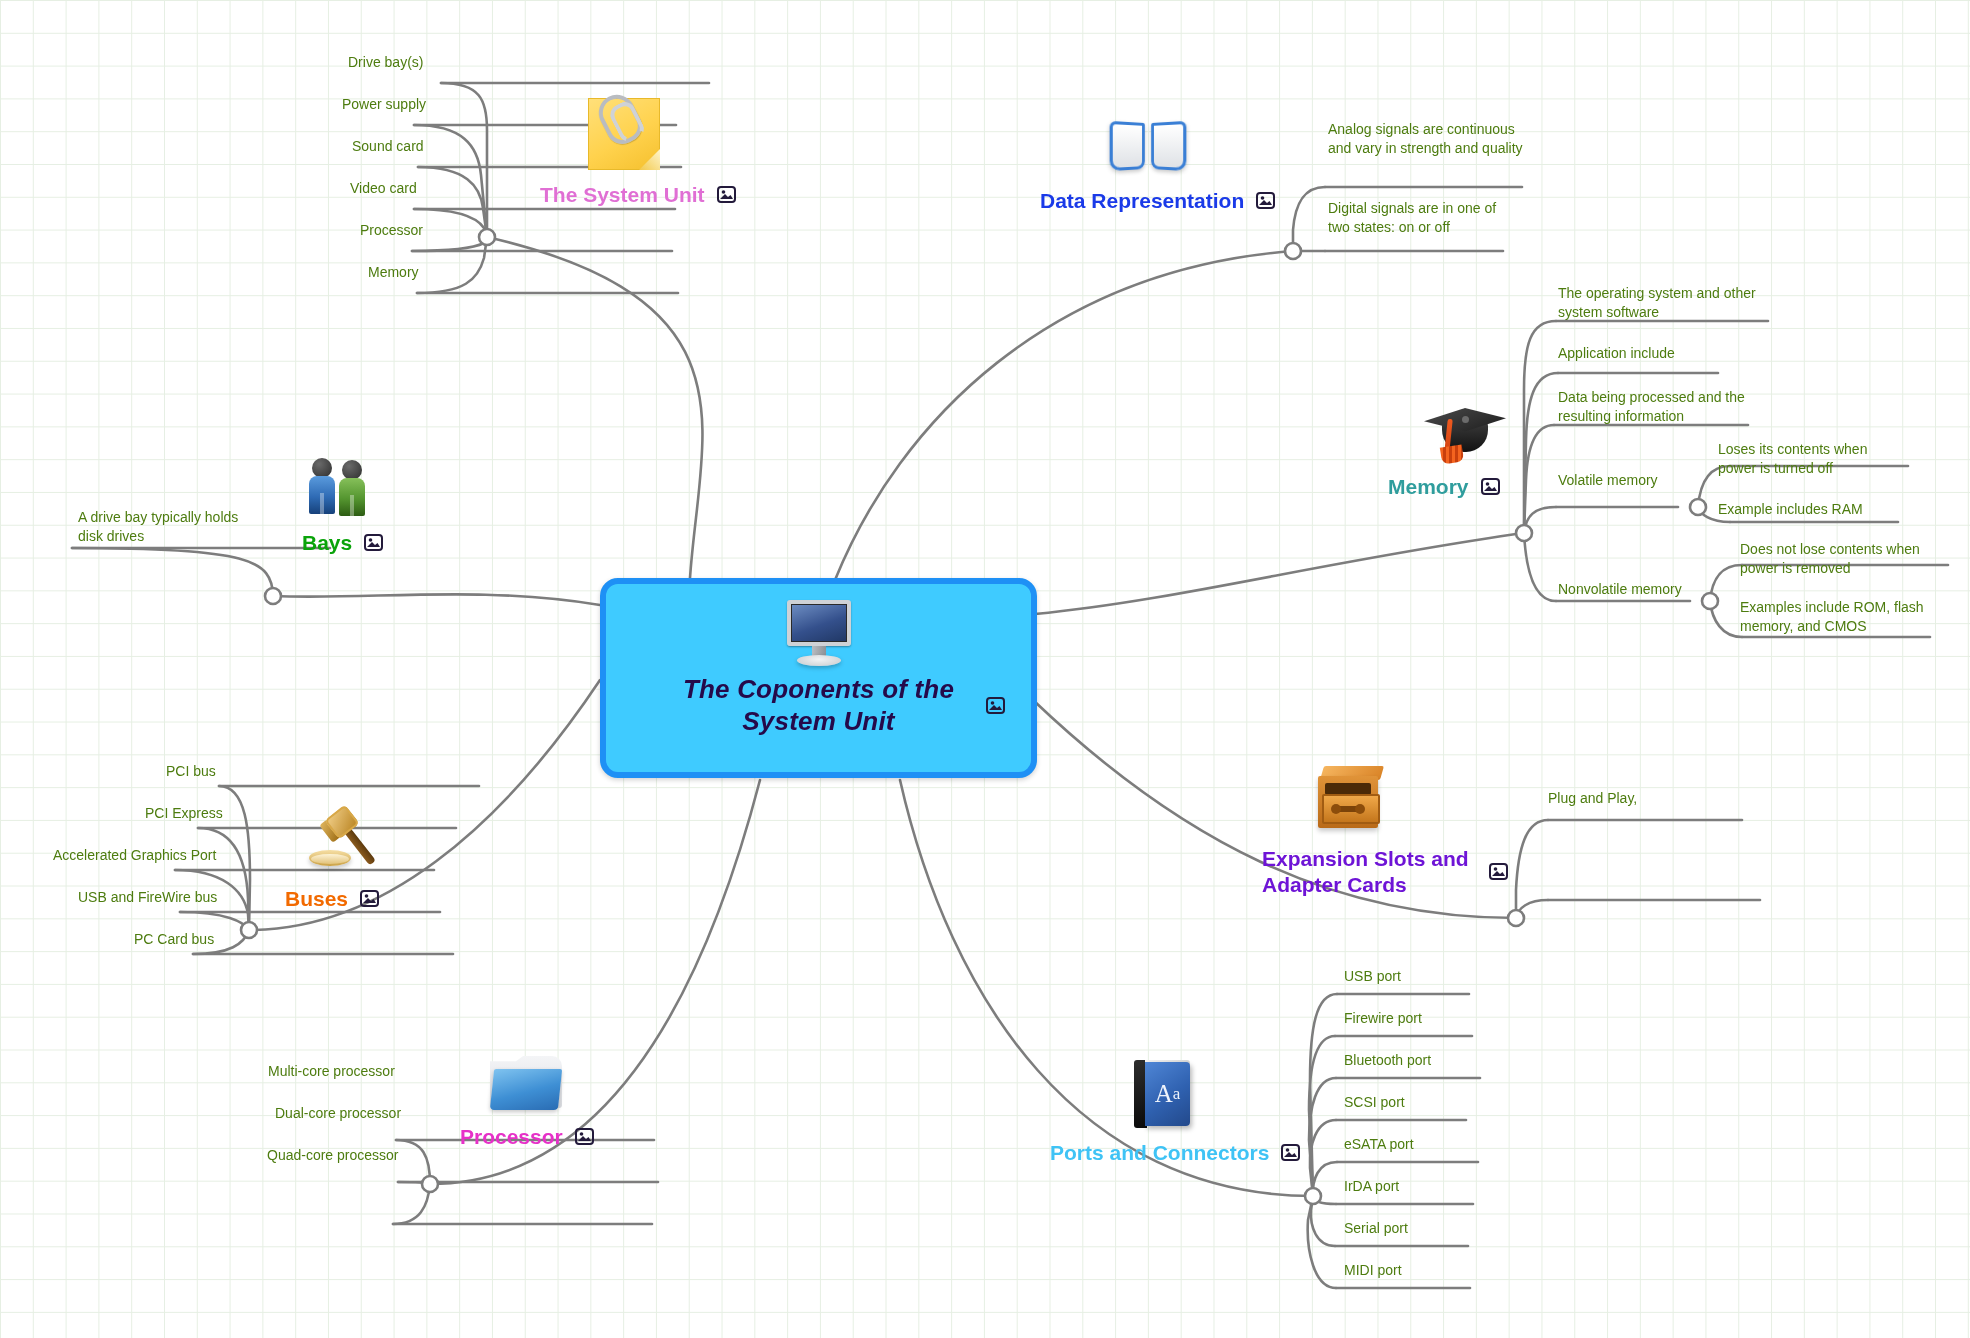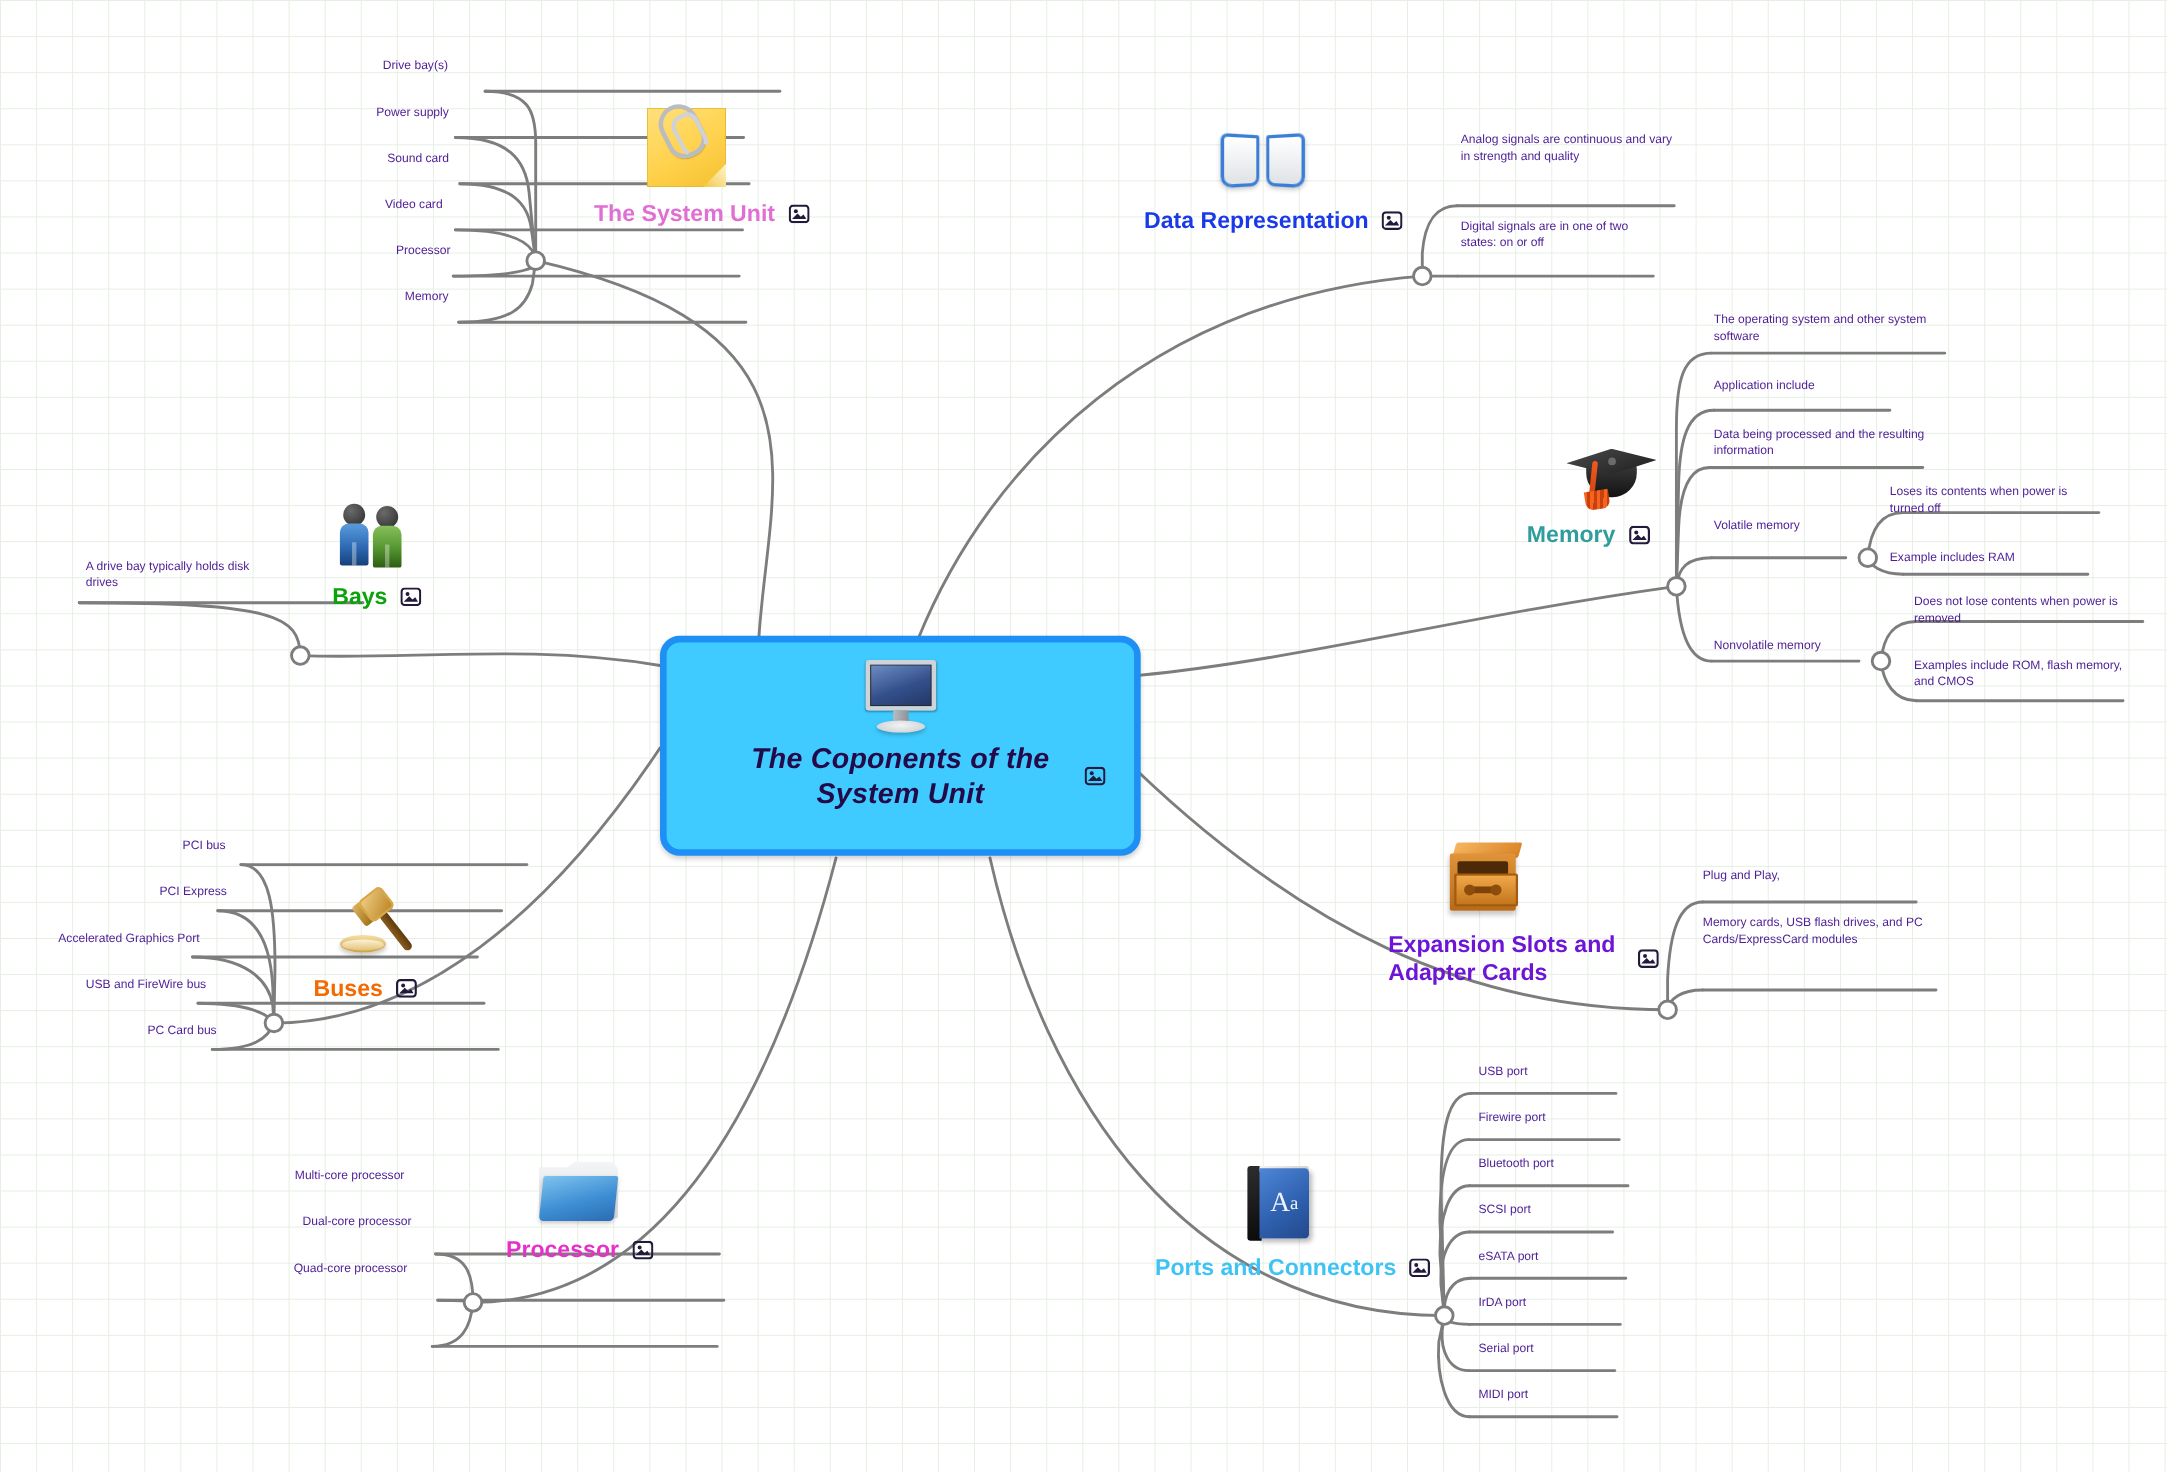--- a/index.html
+++ b/index.html
@@ -40,22 +40,22 @@
 
   
   .branch { position:absolute; }
   .branch-label-row { display:flex; align-items:center; gap:12px; white-space:nowrap; }
   .branch-label { font-size:21px; font-weight:bold; line-height:1.22; }
   .branch-label.two-line { white-space:normal; width:215px; }
 
   
   .leaf {
     position:absolute;
-    font-size:11px;
-    color:#4c1d95;
+    font-size:14px;
+    color:#4d7c0f;
     line-height:1.33;
     white-space:nowrap;
   }
   .leaf.wrap { white-space:normal; }
 
   
   .pic { width:19px; height:17px; display:inline-block; flex:none; }
   .pic svg { display:block; }
 
   
@@ -409,21 +409,20 @@
       <span class="pic">
         <svg viewBox="0 0 19 17">
             <rect x="1" y="1" width="17" height="15" rx="3" fill="none" stroke="#231a3b" stroke-width="2"></rect>
             <circle cx="6.5" cy="6" r="1.8" fill="#231a3b"></circle>
             <path d="M3 13 L8 8 L11 11 L13.5 9 L16 13 Z" fill="#231a3b"></path>
           </svg>
       </span>
     </div>
   </div>
   <div class="leaf" style="left:1548px; top:789px;">Plug and Play,</div>
-  <div class="leaf wrap" style="left:1548px; top:832px; width:212px;">Memory cards, USB flash drives, and PC Cards/ExpressCard modules</div>
 
   <div class="branch" style="left:1050px; top:1060px;">
     <div class="dict ill" style="position:relative; left:84px;">
       <div class="dict-spine"></div>
         <div class="dict-pages"></div>
       <div class="dict-cover">A<span style="font-size:17px;">a</span></div>
     </div>
     <div class="branch-label-row" style="margin-top:12px;">
       <span class="branch-label" style="color:#3fc3f5;">Ports and Connectors</span>
       <span class="pic">

